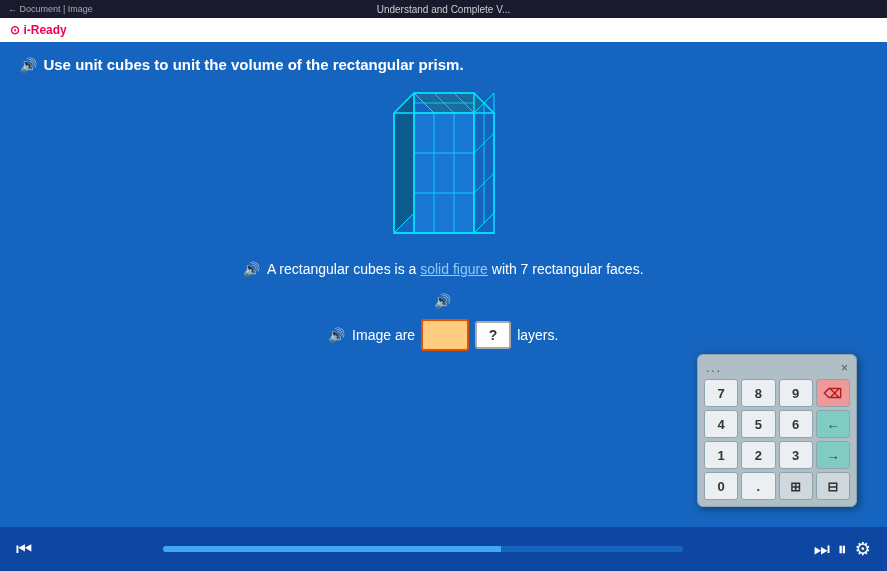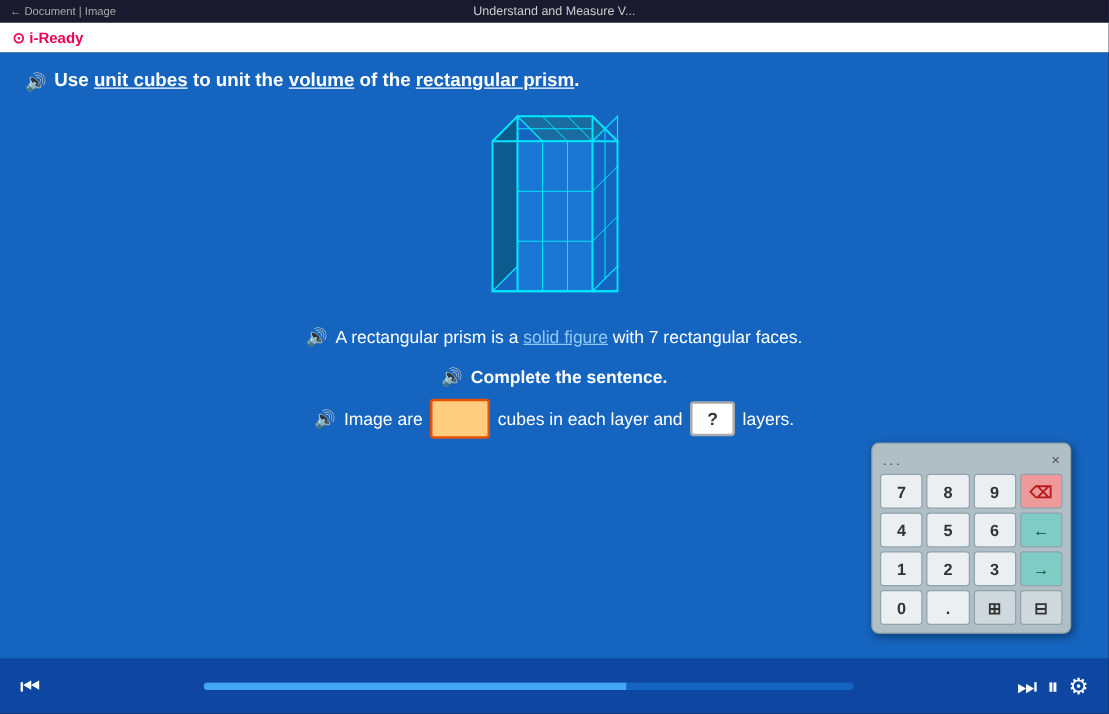--- a/index.html
+++ b/index.html
@@ -71,21 +71,20 @@
     .speaker-icon {
       color: #fff;
       font-size: 14px;
     }
     .question-text {
       color: #fff;
       font-size: 15px;
       font-weight: bold;
     }
     .question-text .underlined {
-      text-decoration: underline;
     }
 
     
     .cube-container {
       display: flex;
       justify-content: center;
       width: 100%;
       margin-bottom: 8px;
     }
     .cube-svg {
@@ -278,21 +277,21 @@
       background: none;
       border: none;
       cursor: pointer;
     }
   </style>
 </head>
 <body>
 
 <div class="top-bar">
   <span class="top-bar-left">← Document | Image</span>
-  <span>Understand and Measure V...</span>
+  <span>Understand and Complete V...</span>
 </div>
 
 <div class="iready-header">
   <span class="iready-logo">
     <span>⊙</span>
     <span>i-Ready</span>
   </span>
 </div>
 
 <div class="main-content">
@@ -333,35 +332,33 @@
       <line x1="50" y1="10" x2="50" y2="150" stroke="#00e5ff" stroke-width="1.5"></line>
       <line x1="110" y1="10" x2="110" y2="150" stroke="#00e5ff" stroke-width="1.5"></line>
       <line x1="30" y1="30" x2="130" y2="30" stroke="#00e5ff" stroke-width="1.5"></line>
       <line x1="30" y1="150" x2="130" y2="150" stroke="#00e5ff" stroke-width="1.5"></line>
     </svg>
   </div>
 
   <div class="description-line">
     <span class="speaker-icon">🔊</span>
     <span class="description-text">
-      <span>A rectangular prism is a </span><span class="solid-figure">solid figure</span><span> with 7 rectangular faces.</span>
+      <span>A rectangular cubes is a </span><span class="solid-figure">solid figure</span><span> with 7 rectangular faces.</span>
     </span>
   </div>
 
   <div class="sentence-section">
     <div class="complete-line">
       <span class="speaker-icon">🔊</span>
-      <span class="complete-text">Complete the sentence.</span>
     </div>
 
     <div class="fill-in-line">
       <span class="speaker-icon">🔊</span>
       <span>Image are</span>
       <input class="input-box" type="text" placeholder="" style="">
-      <span>cubes in each layer and</span>
       <div class="input-box-question">
         <span>?</span>
       </div>
       <span>layers.</span>
     </div>
   </div>
 
   <div class="calculator">
     <div class="calc-top-bar">
       <span class="calc-dots">...</span>

